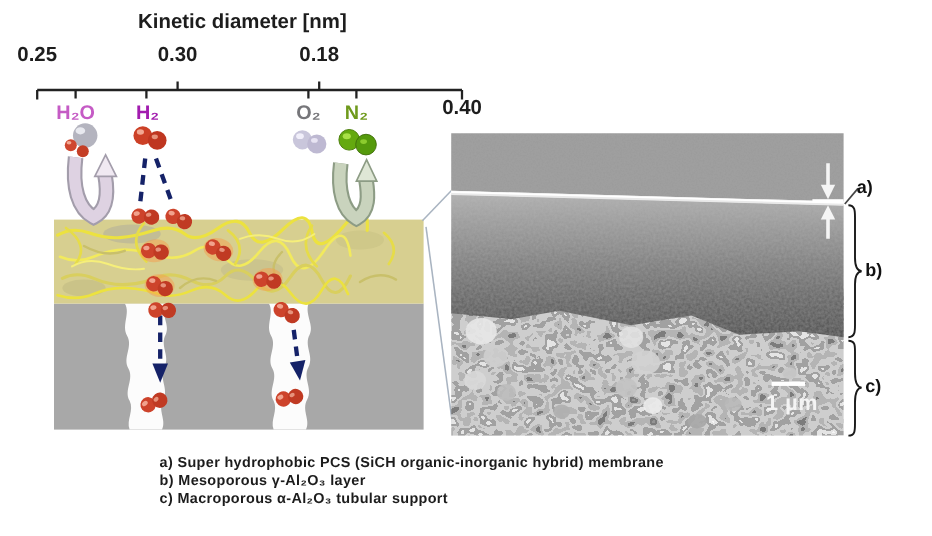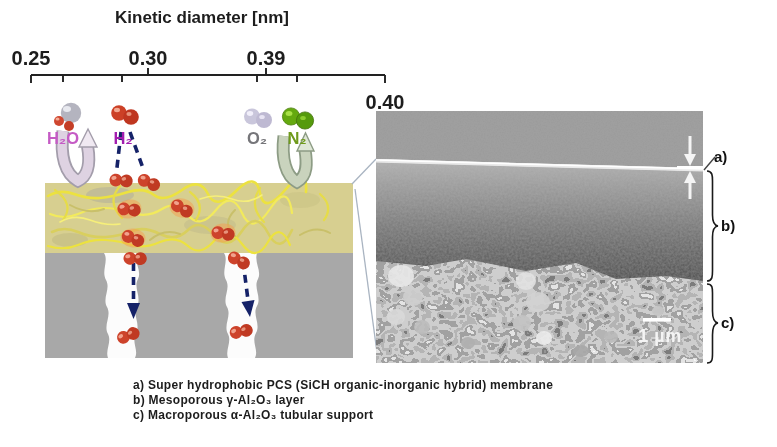--- a/index.html
+++ b/index.html
@@ -1,23 +1,23 @@
 <!DOCTYPE html>
 <html><head>
 <meta charset="utf-8">
 <style>
   html,body{margin:0;padding:0;background:#fff;}
   #fig{position:relative;width:777px;height:447px;background:#ffffff;
        font-family:"Liberation Sans",sans-serif;color:#1a1a1a;overflow:hidden;}
   #gfx{position:absolute;left:0;top:0;z-index:1;}
   .txt{position:absolute;z-index:2;font-weight:bold;}
   #fig-title{left:92px;top:8px;width:220px;text-align:center;font-size:17px;color:#1d1d1d;}
-  .axis-num{top:47px;width:56px;text-align:center;font-size:20px;color:#1d1d1d;}
+  .axis-num{top:36px;width:56px;text-align:center;font-size:17px;color:#1d1d1d;}
   #t0{left:3px;} #t1{left:120px;} #t2{left:238px;} #t3{left:357px;margin-top:44px;}
-  .mol-label{top:85px;width:50px;text-align:center;font-size:16.5px;margin-top:44px;}
+  .mol-label{top:85px;width:50px;text-align:center;font-size:16.5px;}
   #ml-h2o{left:38px;color:#c55bc5;}
   #ml-h2{left:98px;color:#a21caf;}
   #ml-o2{left:232px;color:#76767a;}
   #ml-n2{left:272px;color:#6f9a1c;}
   .sem-label{font-size:15px;color:#111;}
   #la{left:714px;top:148px;} #lb{left:721px;top:217px;} #lc{left:721px;top:314px;}
   #scalebar-label{left:634px;top:326px;width:52px;text-align:center;font-size:18px;
     font-weight:bold;color:#f4f4f4;letter-spacing:0.5px;}
   .caption{left:133px;font-size:12px;letter-spacing:0.3px;white-space:nowrap;color:#1c1c1c;}
   #cap-a{top:378px;} #cap-b{top:393px;} #cap-c{top:408px;text-align:right;}
@@ -197,21 +197,21 @@
     <path d="M704 170 L715 157" stroke="#444" stroke-width="1.4" fill="none"></path>
     <path d="M707 171 C712.5 171 712.5 176 712.5 181 L712.5 215 C712.5 222 714 225.5 718 226
              C714 226.5 712.5 230 712.5 237 L712.5 271 C712.5 276 712.5 281 707 281" stroke="#1a1a1a" stroke-width="1.6" fill="none"></path>
     <path d="M707 284 C712.5 284 712.5 288 712.5 293 L712.5 311 C712.5 317 714 322.5 718 323
              C714 323.5 712.5 329 712.5 335 L712.5 353 C712.5 359 712.5 363 707 363" stroke="#1a1a1a" stroke-width="1.6" fill="none"></path>
   </svg>
 
   <div class="txt" id="fig-title">Kinetic diameter [nm]</div>
   <div class="txt axis-num" id="t0">0.25</div>
   <div class="txt axis-num" id="t1">0.30</div>
-  <div class="txt axis-num" id="t2">0.39</div>
+  <div class="txt axis-num" id="t2">0.18</div>
   <div class="txt axis-num" id="t3">0.40</div>
 
   <div class="txt mol-label" id="ml-h2o">H₂O</div>
   <div class="txt mol-label" id="ml-h2">H₂</div>
   <div class="txt mol-label" id="ml-o2">O₂</div>
   <div class="txt mol-label" id="ml-n2">N₂</div>
 
   <div class="txt sem-label" id="la">a)</div>
   <div class="txt sem-label" id="lb">b)</div>
   <div class="txt sem-label" id="lc">c)</div>

